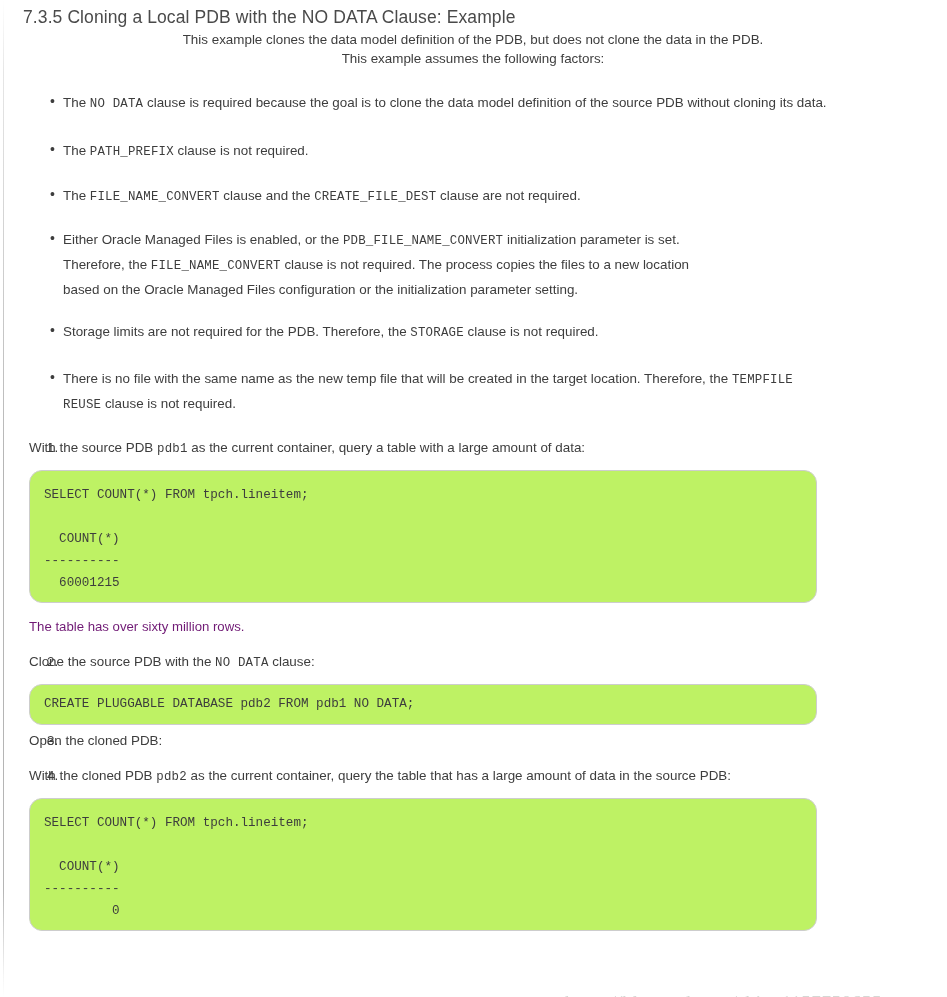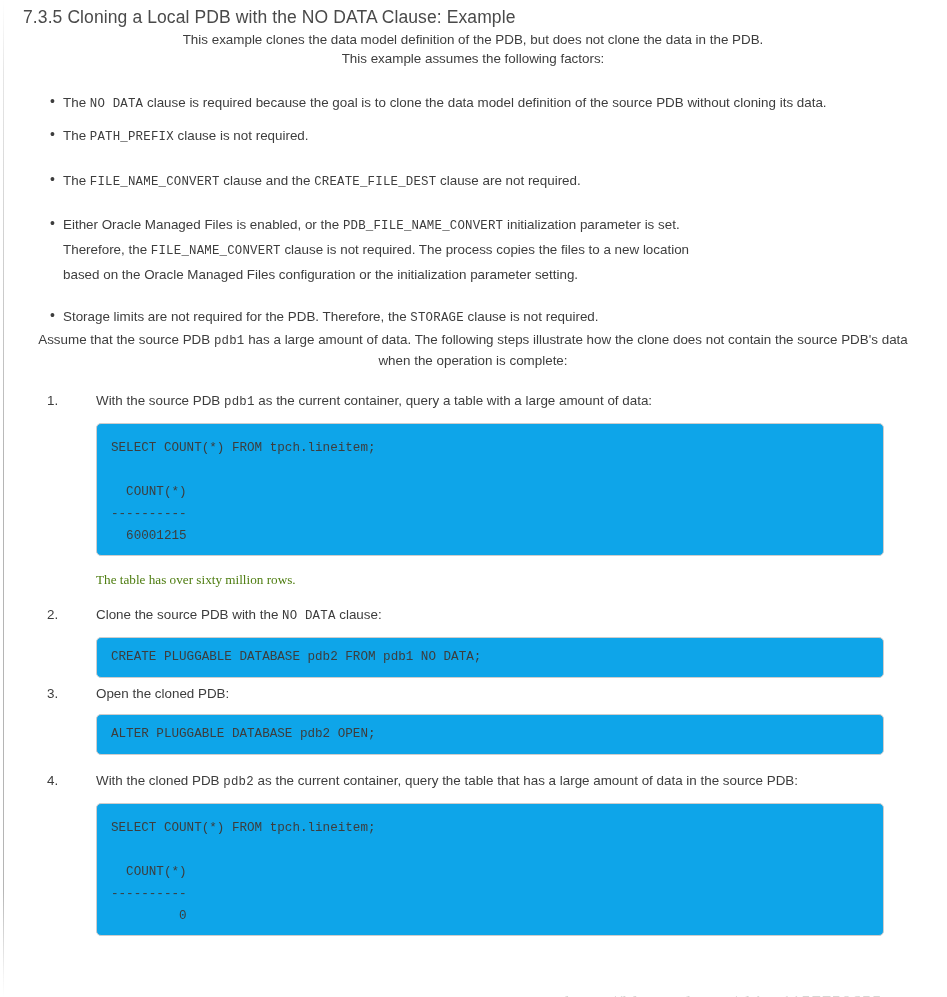--- a/index.html
+++ b/index.html
@@ -93,21 +93,21 @@
   }
   ul.bullets > li::before {
     content: "\2022";
     position: absolute;
     left: 50px;
     top: -1px;
     font-size: 14px;
     color: #3d3d3d;
   }
   ul.bullets > li.b1 { margin-top: 23px; padding-right: 120px; }
-  ul.bullets > li.b2 { margin-top: 8px; }
+  ul.bullets > li.b2 { margin-top: 23px; }
   ul.bullets > li.b3 { margin-top: 20px; }
   ul.bullets > li.b4 { margin-top: 19px; }
   ul.bullets > li.b5 { margin-top: 22px; padding-right: 115px; }
 
   .sub-para {
     margin-top: 15px;
     padding: 0 125px 0 63px;
     font-size: 13.4px;
     line-height: 23px;
     color: #3d3d3d;
@@ -115,21 +115,21 @@
 
   ol.steps {
     margin: 0;
     padding: 0;
     list-style: none;
     counter-reset: stepnum;
   }
   ol.steps > li {
     position: relative;
     counter-increment: stepnum;
-    padding-left: 96px;
+    padding-left: 29px;
     font-size: 13.4px;
     line-height: 19px;
     color: #3d3d3d;
   }
   ol.steps > li::before {
     content: counter(stepnum) ".";
     position: absolute;
     left: 47px;
     top: 0;
     font-size: 13.4px;
@@ -137,41 +137,40 @@
   }
   ol.steps > li.s1 { margin-top: 21px; }
   ol.steps > li.s2 { margin-top: 16px; }
   ol.steps > li.s3 { margin-top: 6px; }
   ol.steps > li.s4 { margin-top: 16px; }
 
   .codeblock {
     box-sizing: border-box;
     margin: 11px 0 0 63px;
     width: 788px;
-    background: #0ea5e9;
+    background: #bef264;
     border: 1px solid #cdcdcd;
-    border-radius: 5px;
+    border-radius: 13px;
     padding: 11px 14px 12px 14px;
     font-family: "Liberation Mono", "DejaVu Sans Mono", monospace;
     font-size: 12.6px;
     line-height: 22px;
     color: #3d3d3d;
     white-space: pre;
     overflow: hidden;
   }
   .codeblock.single { padding: 9px 14px 10px 14px; line-height: 20px; }
   .codeblock.tall   { padding: 13px 14px 8px 14px; }
 
   .note {
     margin-top: 14px;
     padding-left: 63px;
     font-size: 13.2px;
     line-height: 19px;
-    color: #4d7c0f;
-    font-family: Liberation Serif, serif;
+    color: #701a75;
   }
 
   .watermark {
     position: absolute;
     left: 565px;
     top: 992px;
     font-family: "Liberation Serif", serif;
     font-size: 19px;
     letter-spacing: 0.6px;
     color: rgba(160,168,160,0.45);
@@ -201,45 +200,44 @@
       <li class="b2"><span>The </span><code class="mono">PATH_PREFIX</code><span> clause is not required.</span></li>
 
       <li class="b3"><span>The </span><code class="mono">FILE_NAME_CONVERT</code><span> clause and the </span><code class="mono">CREATE_FILE_DEST</code><span> clause are not required.</span></li>
 
       <li class="nobullet" style="list-style:none">
         <div class="sub-para" style="padding-left:0;margin-top:15px"><span>Either Oracle Managed Files is enabled, or the </span><code class="mono">PDB_FILE_NAME_CONVERT</code><span> initialization parameter is set. Therefore, the </span><code class="mono">FILE_NAME_CONVERT</code><span> clause is not required. The process copies the files to a new location based on the Oracle Managed Files configuration or the initialization parameter setting.</span></div>
       </li>
 
       <li class="b4"><span>Storage limits are not required for the PDB. Therefore, the </span><code class="mono">STORAGE</code><span> clause is not required.</span></li>
 
+      <li class="b5"><span>There is no file with the same name as the new temp file that will be created in the target location. Therefore, the </span><code class="mono">TEMPFILE REUSE</code><span> clause is not required.</span></li>
 
     </ul>
 
-    <p class="para p-source"><span>Assume that the source PDB </span><code class="mono">pdb1</code><span> has a large amount of data. The following steps illustrate how the clone does not contain the source PDB's data when the operation is complete:</span></p>
 
     <ol class="steps">
 
       <li class="s1">
         <span>With the source PDB </span><code class="mono">pdb1</code><span> as the current container, query a table with a large amount of data:</span>
         <div class="codeblock tall" style="margin-left:0">SELECT COUNT(*) FROM tpch.lineitem;
 
   COUNT(*)
 ----------
   60001215</div>
         <div class="note" style="padding-left:0">The table has over sixty million rows.</div>
       </li>
 
       <li class="s2">
         <span>Clone the source PDB with the </span><code class="mono">NO  DATA</code><span> clause:</span>
         <div class="codeblock single" style="margin-left:0">CREATE PLUGGABLE DATABASE pdb2 FROM pdb1 NO DATA;</div>
       </li>
 
       <li class="s3">
         <span>Open the cloned PDB:</span>
-        <div class="codeblock single" style="margin-left:0">ALTER PLUGGABLE DATABASE pdb2 OPEN;</div>
       </li>
 
       <li class="s4">
         <span>With the cloned PDB </span><code class="mono">pdb2</code><span> as the current container, query the table that has a large amount of data in the source PDB:</span>
         <div class="codeblock tall" style="margin-left:0">SELECT COUNT(*) FROM tpch.lineitem;
 
   COUNT(*)
 ----------
          0</div>
       </li>

